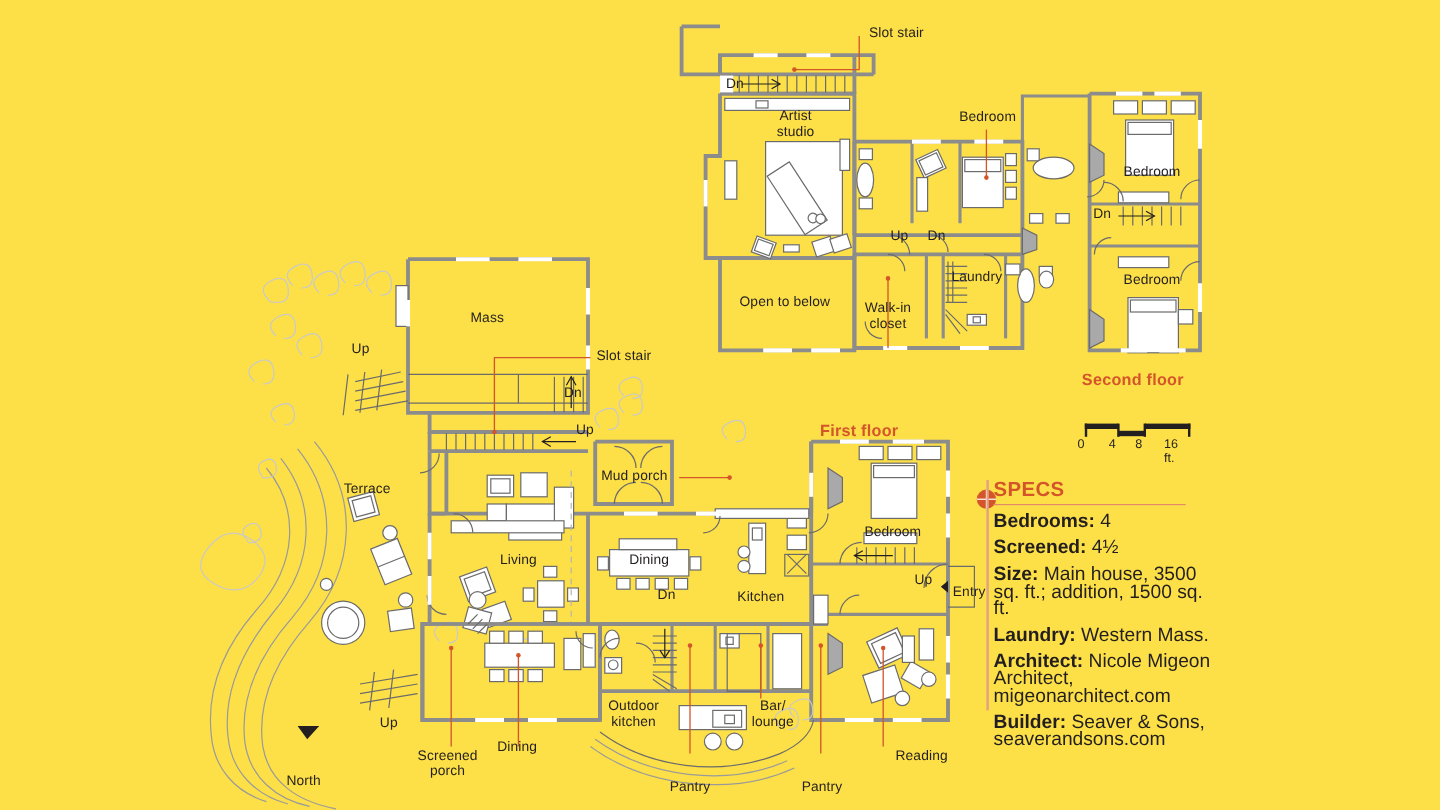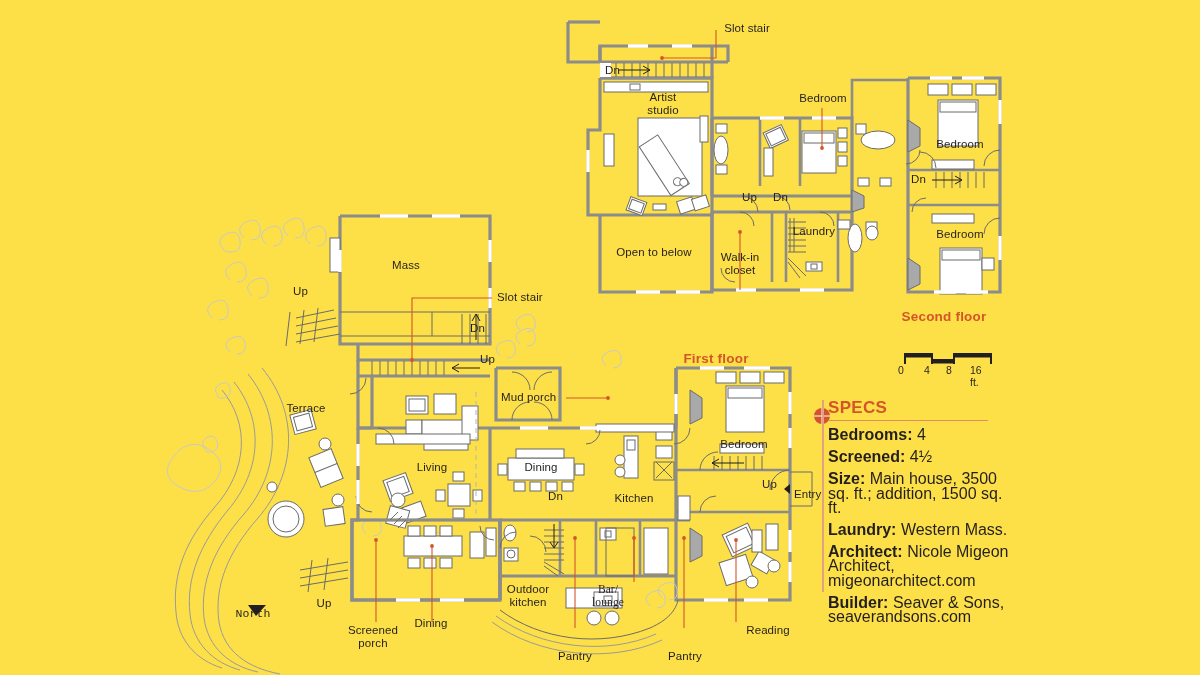--- a/index.html
+++ b/index.html
@@ -529,24 +529,24 @@
 <div class="lbl" style="left:501px;top:391px;">Mud porch</div>
 <div class="lbl ctr" style="left:432px;top:461px;">Living</div>
 <div class="lbl ctr" style="left:541px;top:461px;">Dining</div>
 <div class="lbl" style="left:548px;top:490px;">Dn</div>
 <div class="lbl ctr" style="left:634px;top:492px;">Kitchen</div>
 <div class="lbl ctr" style="left:744px;top:438px;">Bedroom</div>
 <div class="lbl" style="left:762px;top:478px;">Up</div>
 <div class="lbl" style="left:794px;top:488px;">Entry</div>
 <div class="lbl ctr" style="left:528px;top:583px;">Outdoor
 kitchen</div>
-<div class="lbl ctr" style="left:608px;top:583px;font-family:Liberation Serif, serif;">Bar/
+<div class="lbl ctr" style="left:644px;top:583px;">Bar/
 lounge</div>
 <div class="lbl ctr" style="left:324px;top:597px;">Up</div>
-<div class="lbl ctr" style="left:253px;top:607px;font-family:Liberation Mono, monospace;">North</div>
+<div class="lbl ctr" style="left:253px;top:645px;">North</div>
 <div class="lbl ctr" style="left:373px;top:624px;">Screened
 porch</div>
 <div class="lbl ctr" style="left:431px;top:617px;">Dining</div>
 <div class="lbl ctr" style="left:575px;top:650px;">Pantry</div>
 <div class="lbl ctr" style="left:685px;top:650px;">Pantry</div>
 <div class="lbl ctr" style="left:768px;top:624px;">Reading</div>
 
 <div id="scale-nums">
   <span style="left:0px;">0</span>
   <span style="left:26px;">4</span>

